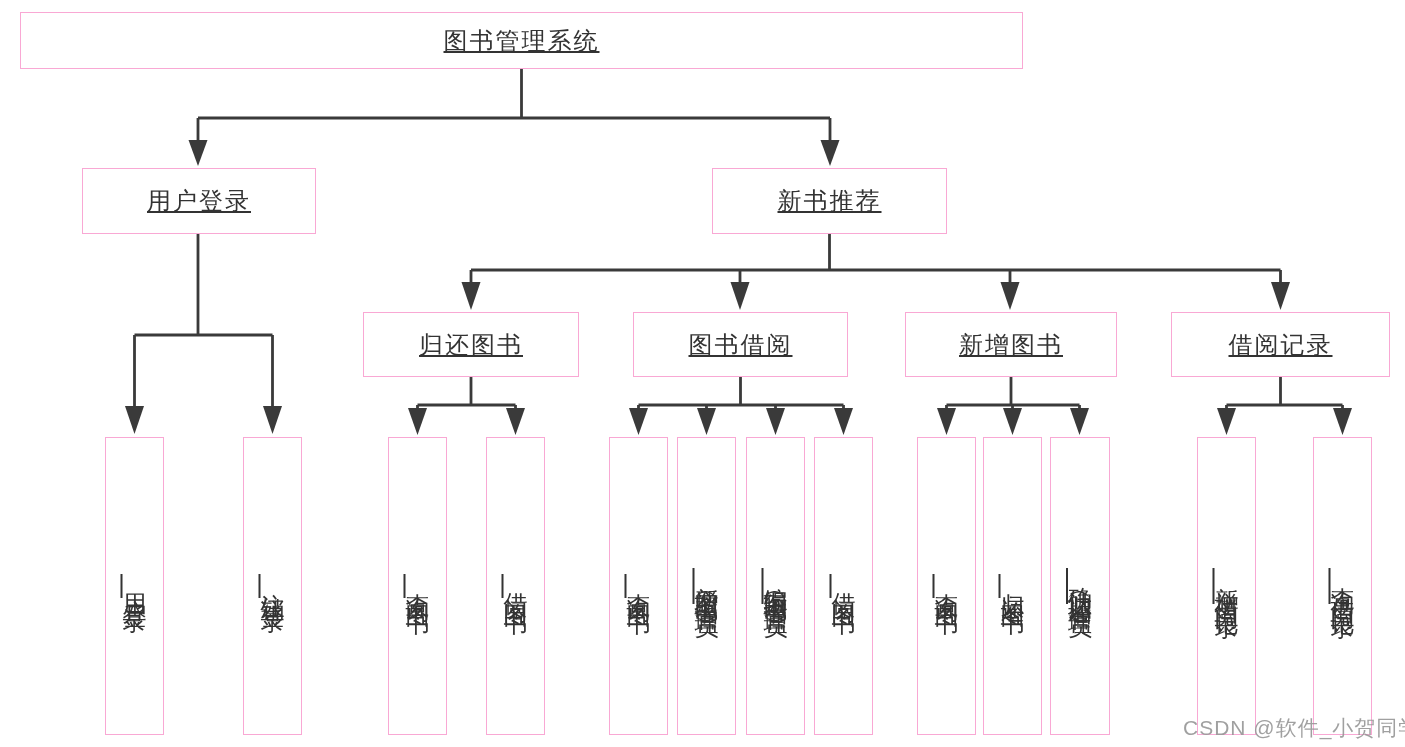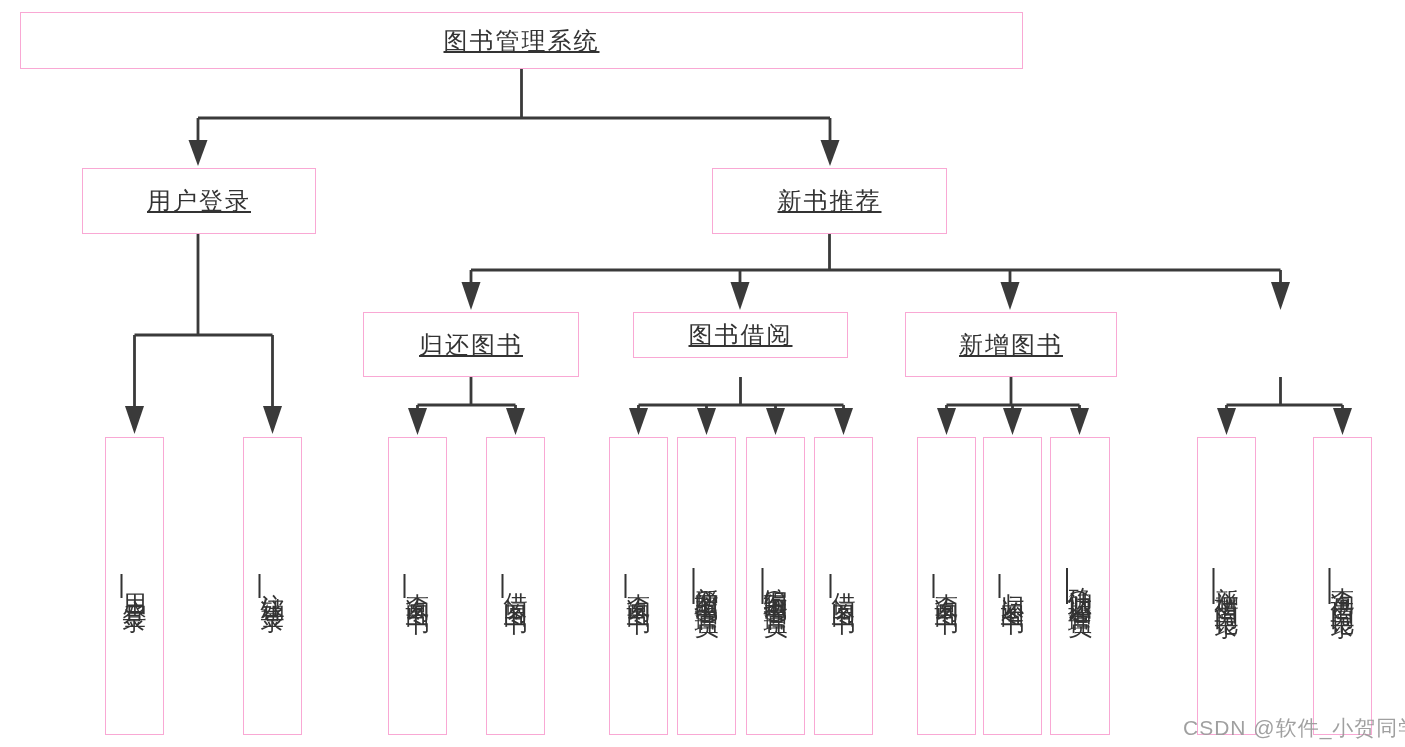--- a/index.html
+++ b/index.html
@@ -102,25 +102,28 @@
   <div class="box" style="left:82px;top:168px;width:234px;height:66px">
     <span class="lbl">用户登录</span>
   </div>
   <div class="box" style="left:712px;top:168px;width:235px;height:66px">
     <span class="lbl">新书推荐</span>
   </div>
 
   <div class="box" style="left:363px;top:312px;width:216px;height:65px">
     <span class="lbl">归还图书</span>
   </div>
-  <div class="box" style="left:633px;top:312px;width:215px;height:46px">
+  <div class="box" style="left:633px;top:312px;width:215px;height:65px">
     <span class="lbl">图书借阅</span>
   </div>
   <div class="box" style="left:905px;top:312px;width:212px;height:65px">
     <span class="lbl">新增图书</span>
+  </div>
+  <div class="box" style="left:1171px;top:312px;width:219px;height:65px">
+    <span class="lbl">借阅记录</span>
   </div>
 
   <div class="box v" style="left:105px;top:437px;width:59px;height:298px">
     <span class="lbl">用户登录</span>
   </div>
   <div class="box v" style="left:243px;top:437px;width:59px;height:298px">
     <span class="lbl">注销登录</span>
   </div>
   <div class="box v" style="left:388px;top:437px;width:59px;height:298px">
     <span class="lbl">查询图书</span>

